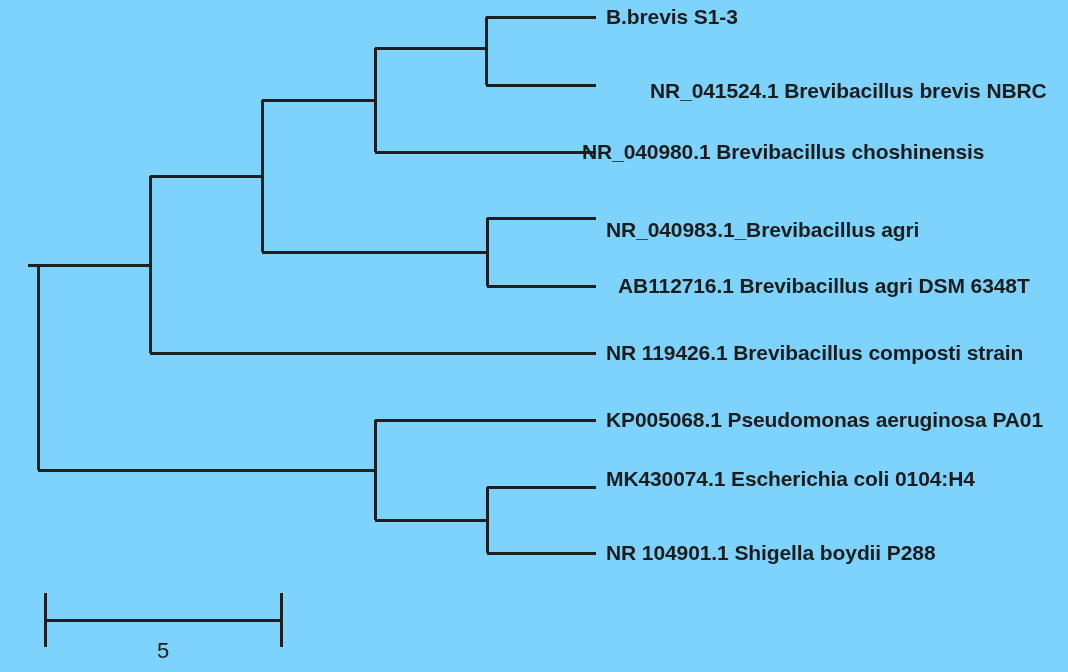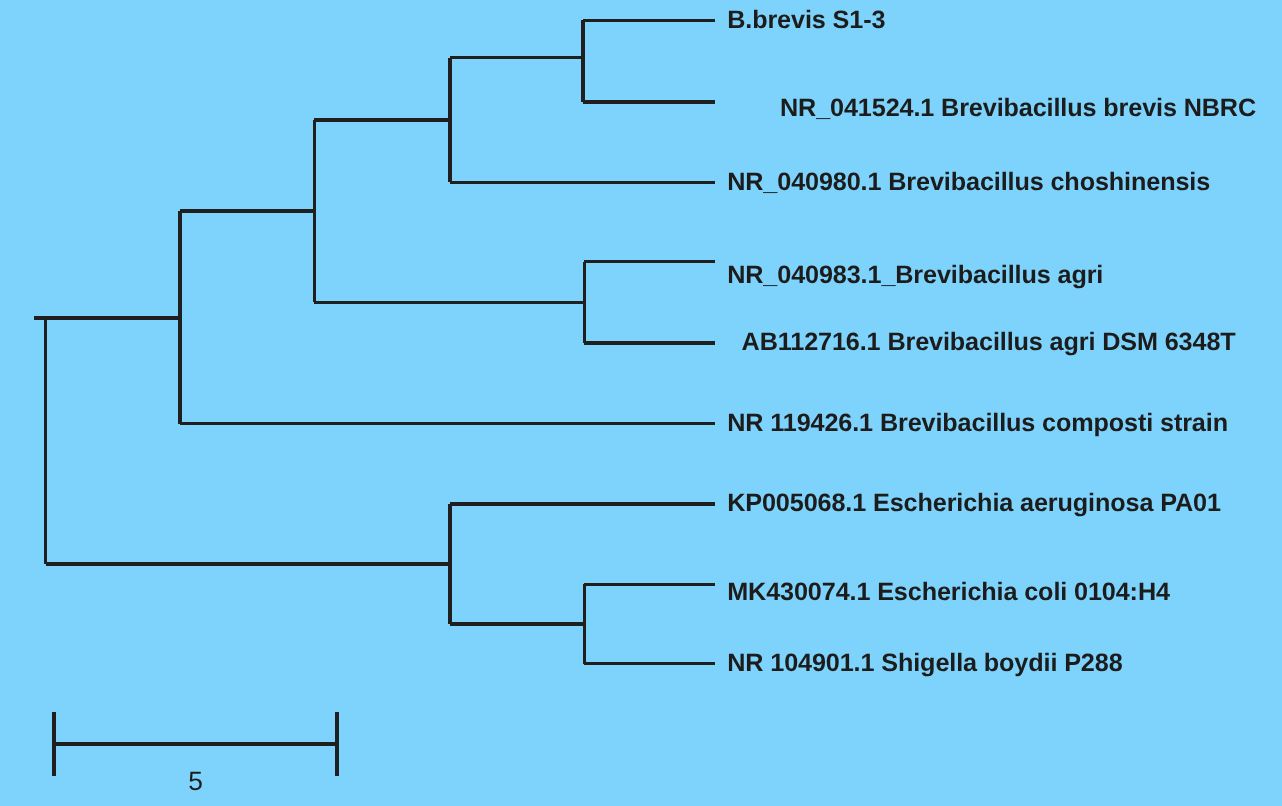--- a/index.html
+++ b/index.html
@@ -78,24 +78,24 @@
     <g id="scale-layer" fill="none" stroke="#1f1f1f" stroke-width="3" stroke-linecap="butt" shape-rendering="crispEdges">
         <line x1="45" y1="620" x2="281" y2="620"></line>
         <line x1="45" y1="593" x2="45" y2="647"></line>
         <line x1="281" y1="593" x2="281" y2="647"></line>
       </g>
   </svg>
 
   <div id="labels-layer">
       <div class="tip-label" style="left: 606px; top: 6px;">B.brevis S1-3</div>
       <div class="tip-label" style="left: 606px; top: 80px; margin-left: 44px;">NR_041524.1 Brevibacillus brevis NBRC</div>
-      <div class="tip-label" style="left: 606px; top: 141px;">NR_040980.1 Brevibacillus choshinensis</div>
+      <div class="tip-label" style="left: 582px; top: 141px;">NR_040980.1 Brevibacillus choshinensis</div>
       <div class="tip-label" style="left: 606px; top: 219px;">NR_040983.1_Brevibacillus agri</div>
       <div class="tip-label" style="left: 606px; top: 275px; margin-left: 12px;">AB112716.1 Brevibacillus agri DSM 6348T</div>
       <div class="tip-label" style="left: 606px; top: 342px;">NR 119426.1 Brevibacillus composti strain</div>
-      <div class="tip-label" style="left: 606px; top: 409px;">KP005068.1 Escherichia aeruginosa  PA01</div>
-      <div class="tip-label" style="left: 606px; top: 483px;">MK430074.1 Escherichia coli  0104:H4</div>
+      <div class="tip-label" style="left: 606px; top: 409px;">KP005068.1 Pseudomonas aeruginosa  PA01</div>
+      <div class="tip-label" style="left: 606px; top: 468px;">MK430074.1 Escherichia coli  0104:H4</div>
       <div class="tip-label" style="left: 606px; top: 542px;">NR 104901.1 Shigella boydii P288</div>
     </div>
 
   <div class="scale-number" id="scale-number" style="left: 45px; width: 236px; top: 640px;">5</div>
 
 </div>
 
 </body></html>

